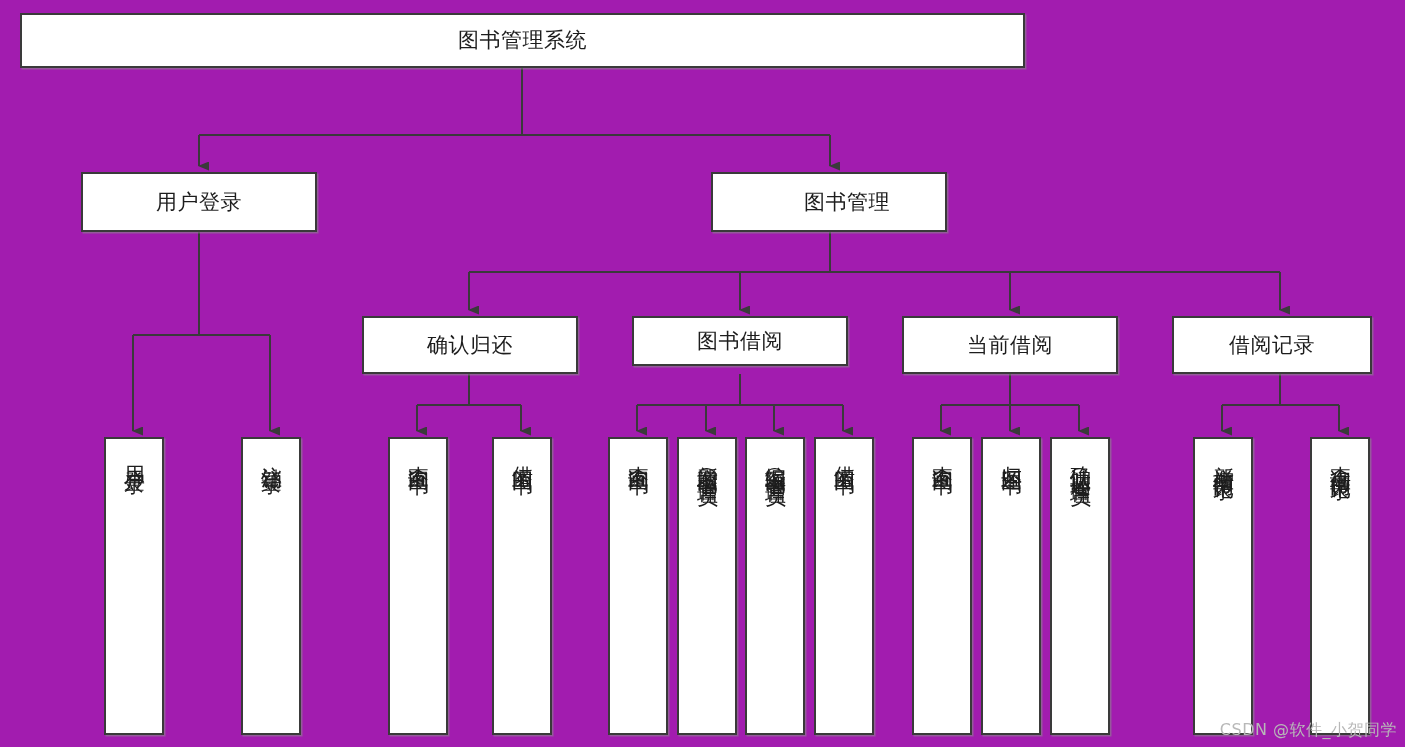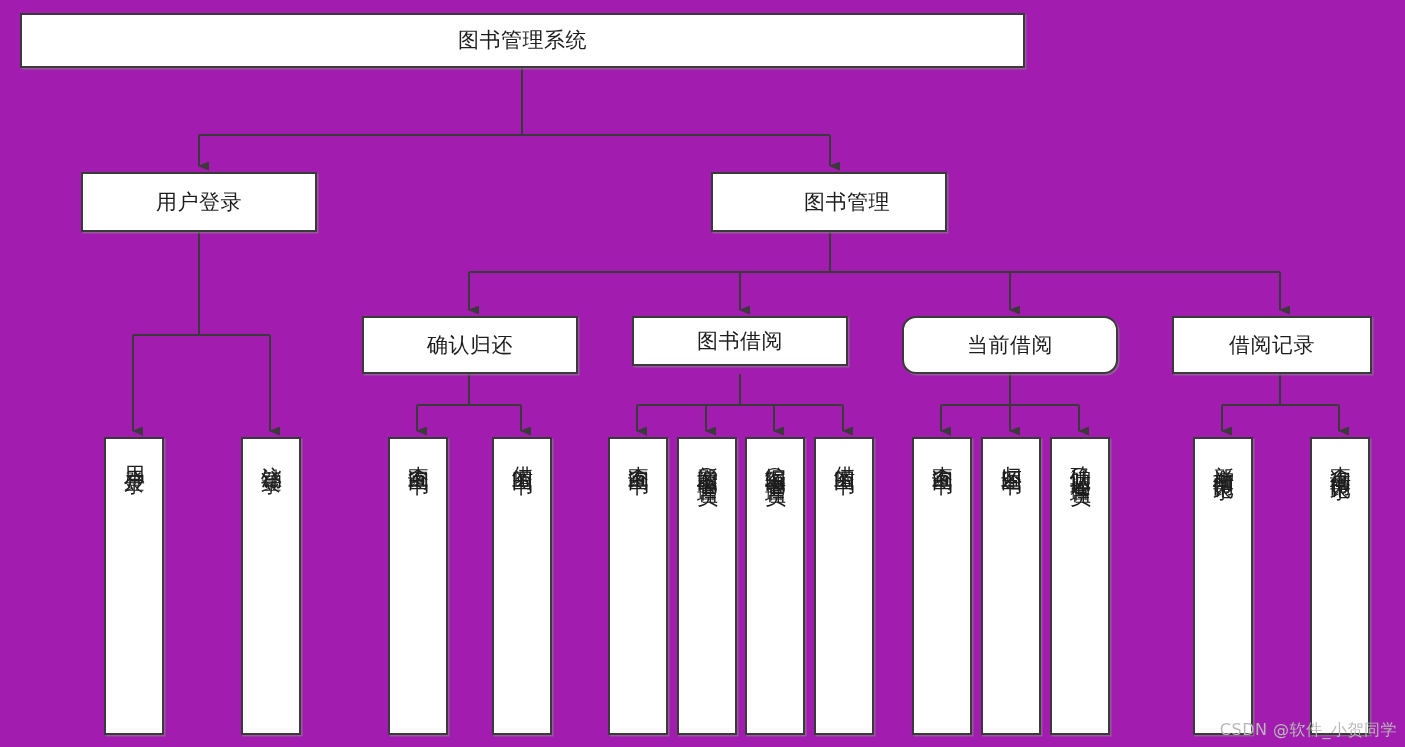--- a/index.html
+++ b/index.html
@@ -141,21 +141,21 @@
   <div class="node" style="left:711px; top:172px; width:236px; height:60px;padding-left:36px;">
     <span class="label">图书管理</span>
   </div>
 
   <div class="node" style="left:362px; top:316px; width:216px; height:58px;">
     <span class="label">确认归还</span>
   </div>
   <div class="node" style="left:632px; top:316px; width:216px; height:50px;">
     <span class="label">图书借阅</span>
   </div>
-  <div class="node" style="left:902px; top:316px; width:216px; height:58px;border-radius:14px;">
+  <div class="node" style="left:902px; top:316px; width:216px; height:58px;">
     <span class="label">当前借阅</span>
   </div>
   <div class="node" style="left:1172px; top:316px; width:200px; height:58px;">
     <span class="label">借阅记录</span>
   </div>
 
   <div class="node vert" style="left:104px; top:437px; width:60px; height:298px;">
     <span class="label">用户登录</span>
   </div>
   <div class="node vert" style="left:241px; top:437px; width:60px; height:298px;">

